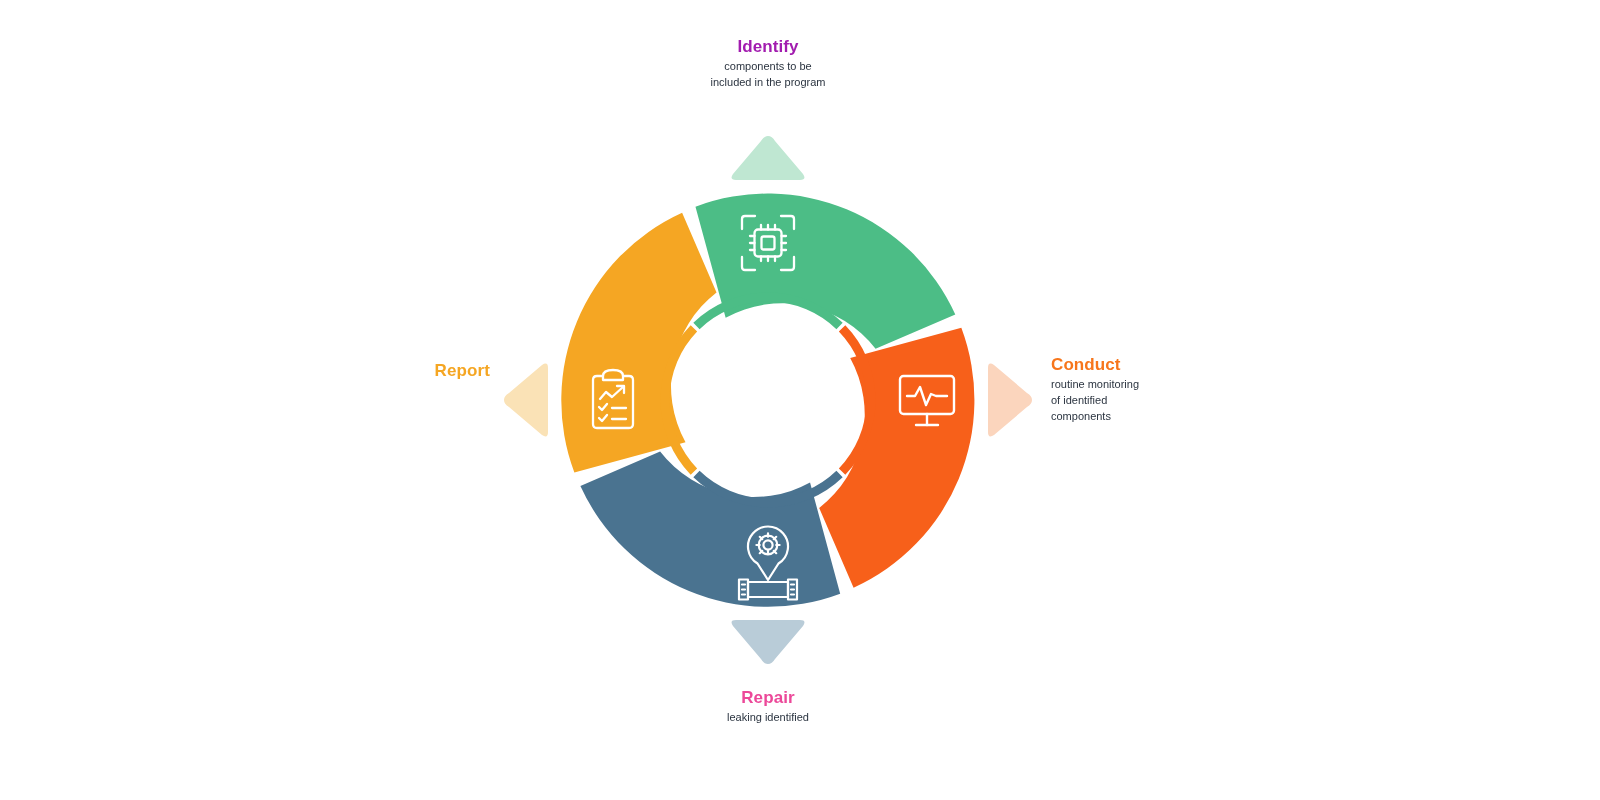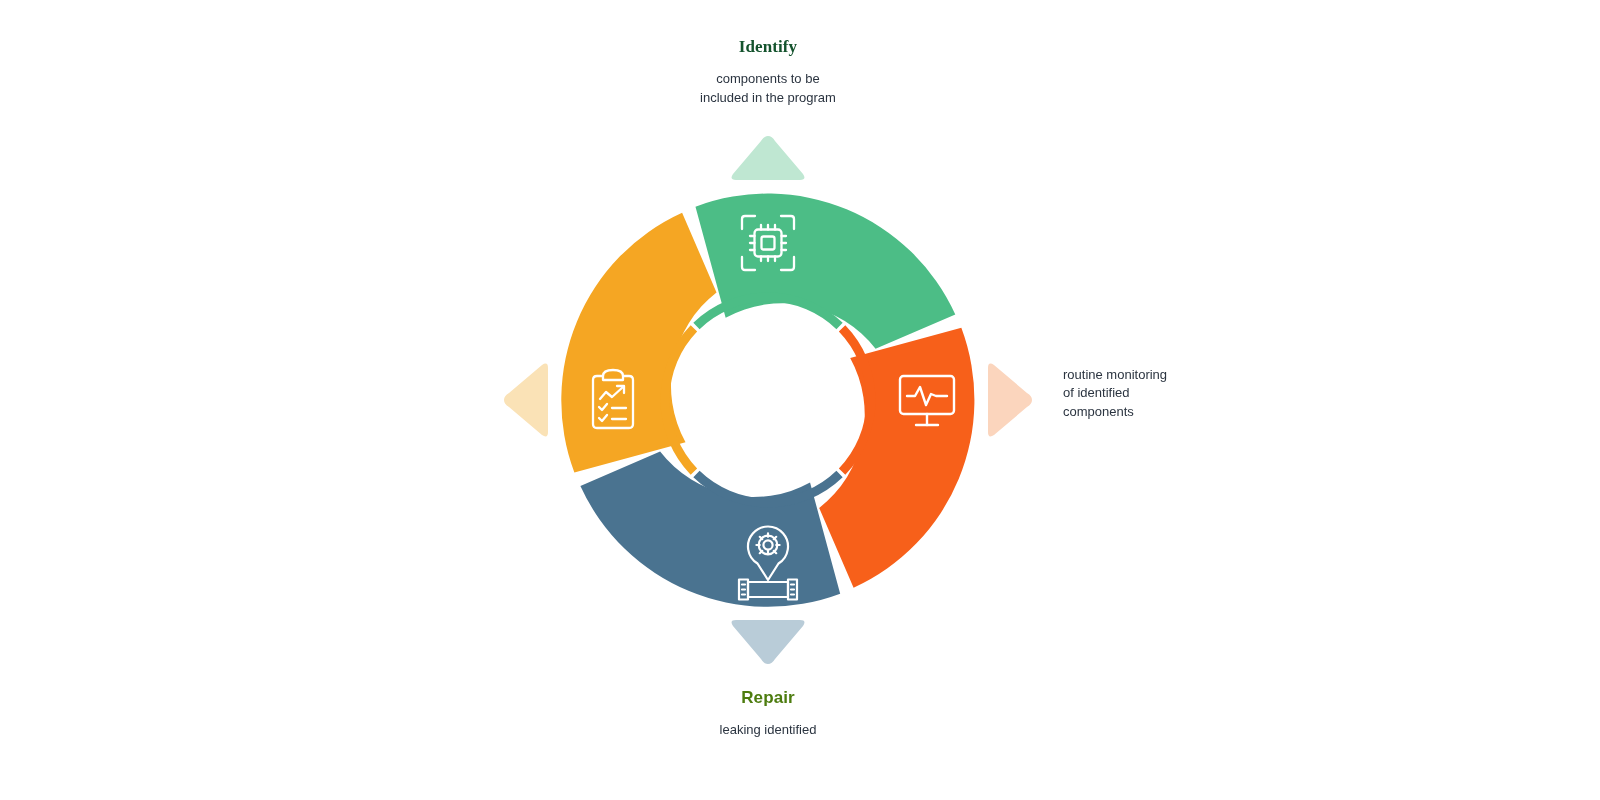--- a/index.html
+++ b/index.html
@@ -14,54 +14,54 @@
 
   .label{position:absolute;}
   .label .title{
     font-weight:bold;
     font-size:17px;
     letter-spacing:.1px;
     line-height:1.32;
     margin:0 0 1px 0;
   }
   .label .desc{
-    font-size:13px;
+    font-size:11px;
     color:#2b3440;
     line-height:1.42;
-    margin:12px;
+    margin:0;
     white-space:pre-line;
   }
 
   
   #label-identify{
     left:568px;top:36px;width:400px;
     text-align:center;
   }
-  #label-identify .title{color:#14532d;font-family:Liberation Serif, serif;}
+  #label-identify .title{color:#a21caf;}
 
   
   #label-conduct{
     left:1051px;top:354px;width:300px;
     text-align:left;
   }
   #label-conduct .title{color:#f7761c;}
 
   
   #label-report{
     left:250px;top:360px;width:240px;
     text-align:right;
   }
   #label-report .title{color:#f5a623;}
 
   
   #label-repair{
     left:568px;top:687px;width:400px;
     text-align:center;
   }
-  #label-repair .title{color:#4d7c0f;text-align:center;}
+  #label-repair .title{color:#ec4899;text-align:center;}
 
   svg{display:block;}
 </style>
 </head>
 <body>
 
 <div id="stage">
 
   <svg width="1600" height="800" viewBox="0 0 1600 800">
 
@@ -178,26 +178,28 @@
 
   </svg>
 
   <div class="label" id="label-identify">
     <div class="title">Identify</div>
     <div class="desc">components to be
 included in the program</div>
   </div>
 
   <div class="label" id="label-conduct">
+    <div class="title">Conduct</div>
     <div class="desc">routine monitoring
 of identified
 components</div>
   </div>
 
   <div class="label" id="label-repair">
     <div class="title">Repair</div>
     <div class="desc">leaking identified</div>
   </div>
 
   <div class="label" id="label-report">
+    <div class="title">Report</div>
   </div>
 
 </div>
 
 </body></html>

